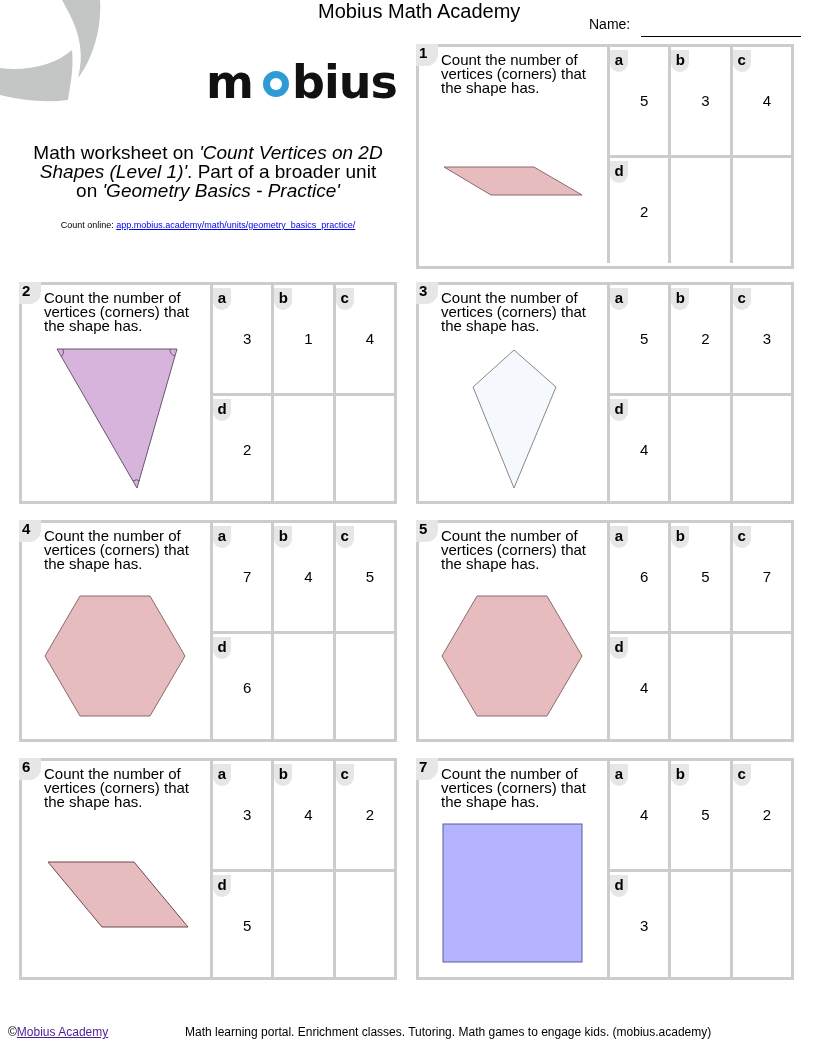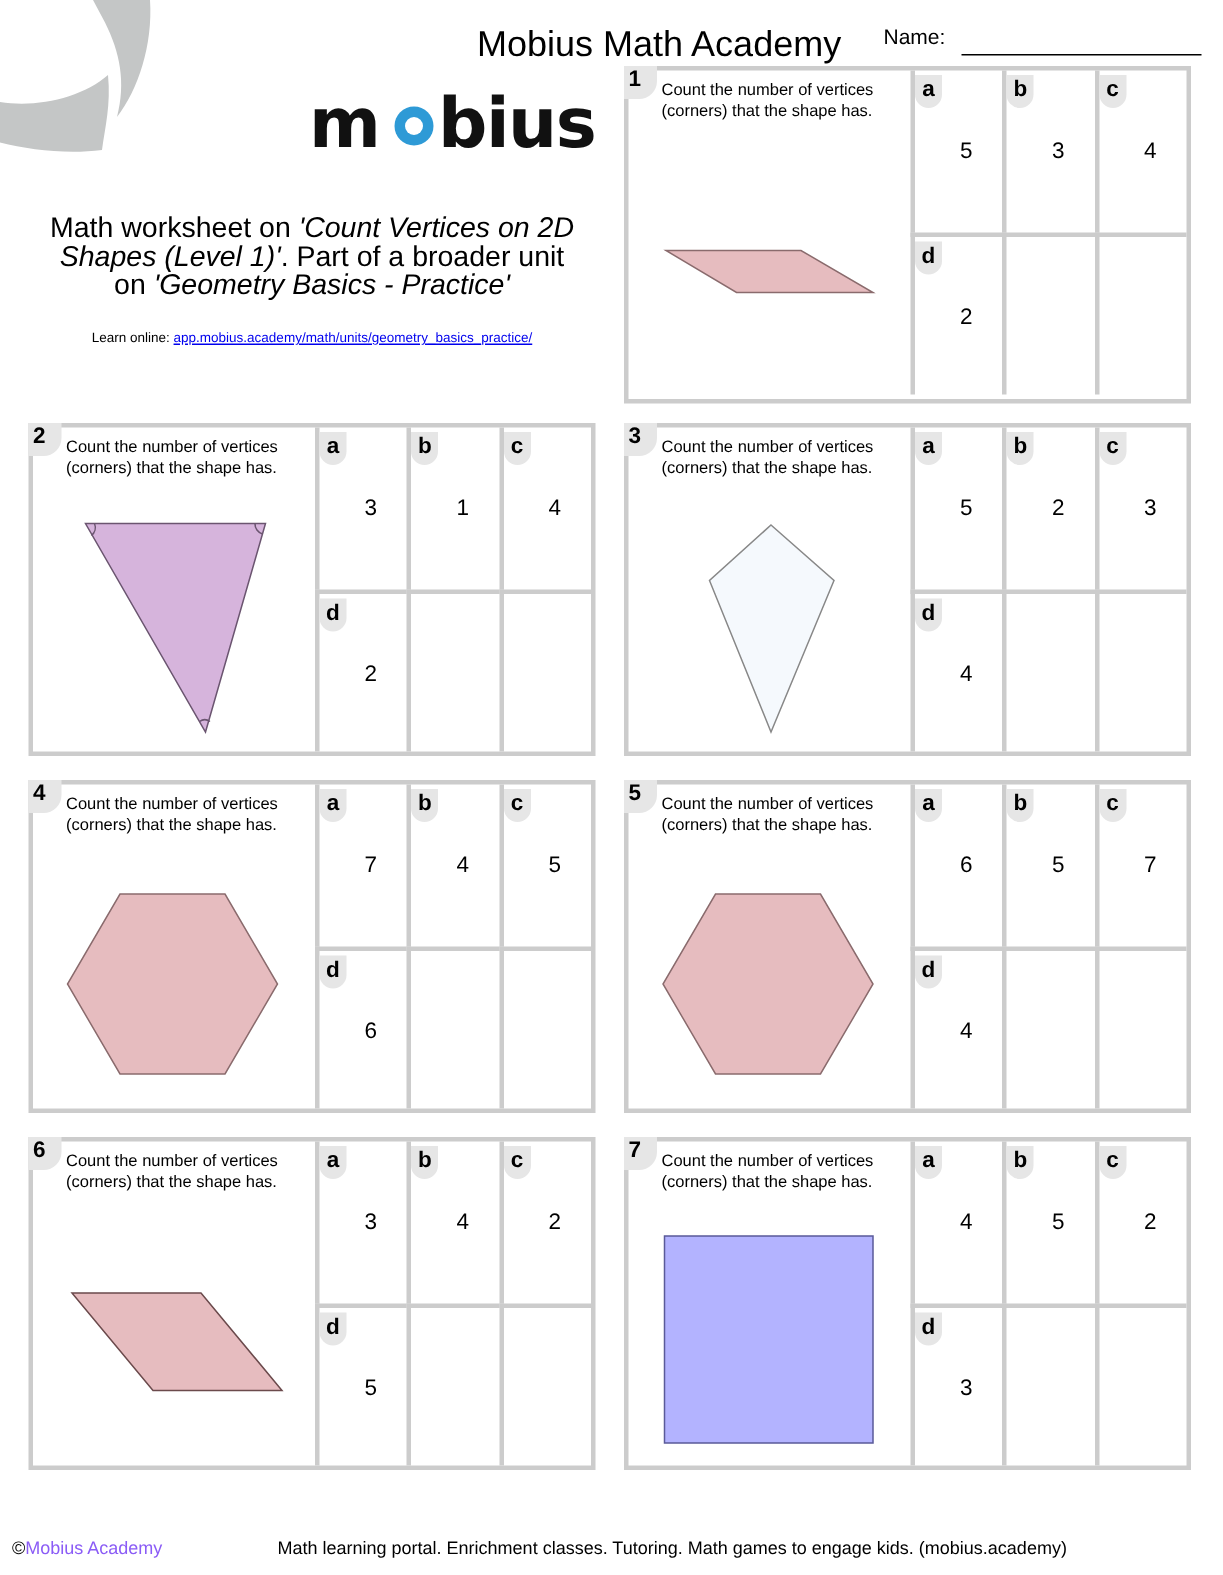--- a/index.html
+++ b/index.html
@@ -1,35 +1,35 @@
 <!DOCTYPE html>
 <html><head>
 <meta charset="utf-8">
 <style>
   html, body { margin:0; padding:0; background:#ffffff; }
   body { width:815px; height:1050px; position:relative; overflow:hidden; font-family:"Liberation Sans", sans-serif; color:#000; }
   .deco { position:absolute; left:0; top:0; width:110px; height:110px; }
-  .site-title { position:absolute; left:318px; top:16px; font-size:24px; }
+  .site-title { position:absolute; left:318px; top:0; font-size:20px; }
   .name-label { position:absolute; left:589px; top:16px; font-size:14px; }
   .name-line { position:absolute; left:641px; top:36px; width:160px; border-bottom:1px solid #000; }
   .logo { position:absolute; left:206px; top:56px; width:194px; height:50px; }
   .intro { position:absolute; left:28px; top:143px; width:360px; text-align:center; font-size:19px; line-height:19px; }
   .learn { position:absolute; left:28px; top:220px; width:360px; text-align:center; font-size:9px; }
   .learn a { color:#0000ee; text-decoration:underline; }
   .card { position:absolute; width:378px; height:222px; border:3px solid #cccccc; box-sizing:border-box; background:#fff; }
   .qnum { position:absolute; left:-3px; top:-3px; width:22px; height:22px; border-radius:0 0 12px 0; background:#e6e6e6; font-weight:bold; font-size:15px; padding-left:3px; box-sizing:border-box; line-height:18px; }
-  .prompt { position:absolute; left:22px; top:6px; width:170px; font-size:11px; line-height:14px; }
+  .prompt { position:absolute; left:22px; top:6px; width:170px; font-size:15px; line-height:14px; }
   .shape { position:absolute; left:0; top:36px; width:188px; height:180px; }
   .grid { position:absolute; left:188px; top:0; width:184px; height:216px; display:grid; grid-template-columns:1fr 1fr 1fr; grid-template-rows:1fr 1fr; }
   .cell { border-left:3px solid #cccccc; position:relative; box-sizing:border-box; }
   .cell.r2 { border-top:3px solid #cccccc; }
   .opt { position:absolute; left:0; top:3px; width:18px; height:22px; border-radius:0 0 10px 10px; background:#e6e6e6; font-weight:bold; font-size:15px; text-align:center; line-height:20px; }
   .val { position:absolute; left:0; right:0; top:45px; text-align:center; font-size:15px; padding-left:10px; }
   .footer-left { position:absolute; left:8px; top:1025px; font-size:12px; }
-  .footer-left a { color:#8b5cf6; }
+  .footer-left a { color:#4c1d95; text-decoration:underline; }
   .footer-right { position:absolute; left:185px; top:1025px; font-size:12px; }
 </style>
 </head>
 <body>
 
 <svg class="deco" viewBox="0 0 110 110">
   <path d="M62 0 L100 0 C102 30 92 60 78 78 C84 55 80 35 70 15 Z" fill="#c4c6c6"></path>
   <path d="M0 68 C25 72 55 65 72 50 C74 70 70 85 68 100 C45 103 20 100 0 95 Z" fill="#c4c6c6"></path>
 </svg>
 
@@ -41,21 +41,21 @@
   <text x="0" y="42" font-family="DejaVu Sans, sans-serif" font-weight="bold" font-size="46" fill="#111" letter-spacing="-1">m</text>
   <circle cx="70" cy="28" r="13" fill="#2e9ad6"></circle>
   <circle cx="70" cy="28" r="6" fill="#fff"></circle>
   <text x="86" y="42" font-family="DejaVu Sans, sans-serif" font-weight="bold" font-size="46" fill="#111" letter-spacing="-1">bius</text>
 </svg>
 
 <div class="intro">
   <span>Math worksheet on </span><i>'Count Vertices on 2D Shapes (Level 1)'</i><span>. Part of a broader unit on </span><i>'Geometry Basics - Practice'</i>
 </div>
 <div class="learn">
-  <span>Learn online: </span><a>app.mobius.academy/math/units/geometry_basics_practice/</a>
+  <span>Count online: </span><a>app.mobius.academy/math/units/geometry_basics_practice/</a>
 </div>
 
 <div class="card" style="left:416px;top:44px;height:225px;">
   <div class="qnum">1</div>
   <div class="prompt">Count the number of vertices (corners) that the shape has.</div>
   <svg class="shape" viewBox="0 0 188 180">
       <polygon points="25,84 115,84 163,112 72,112" fill="#e6bcbf" stroke="#8a6b6d" stroke-width="1"></polygon>
     </svg>
   <div class="grid">
     <div class="cell">

